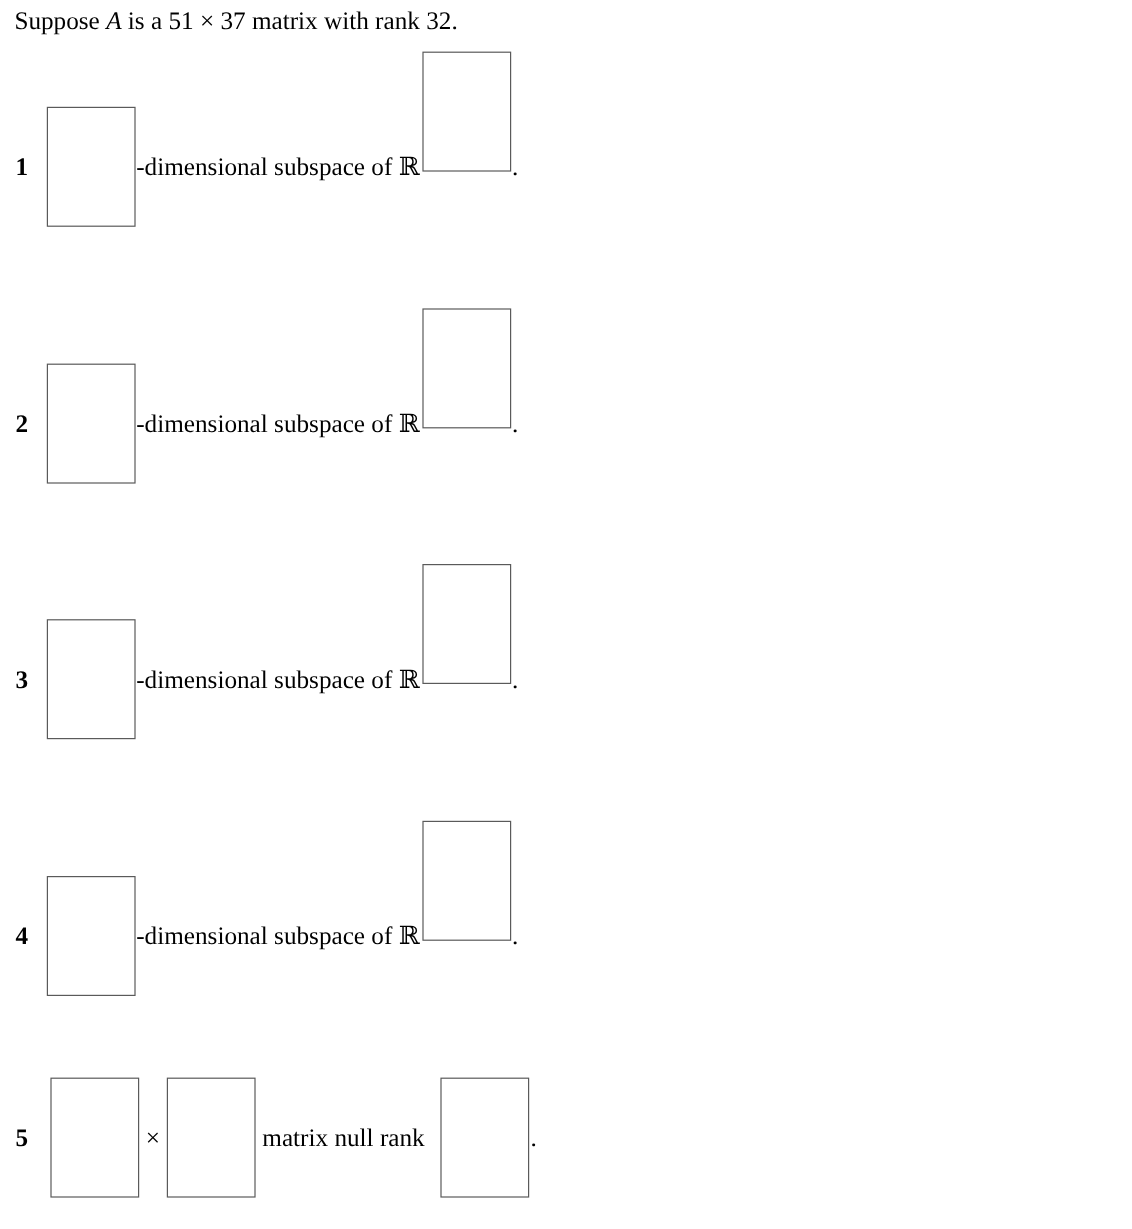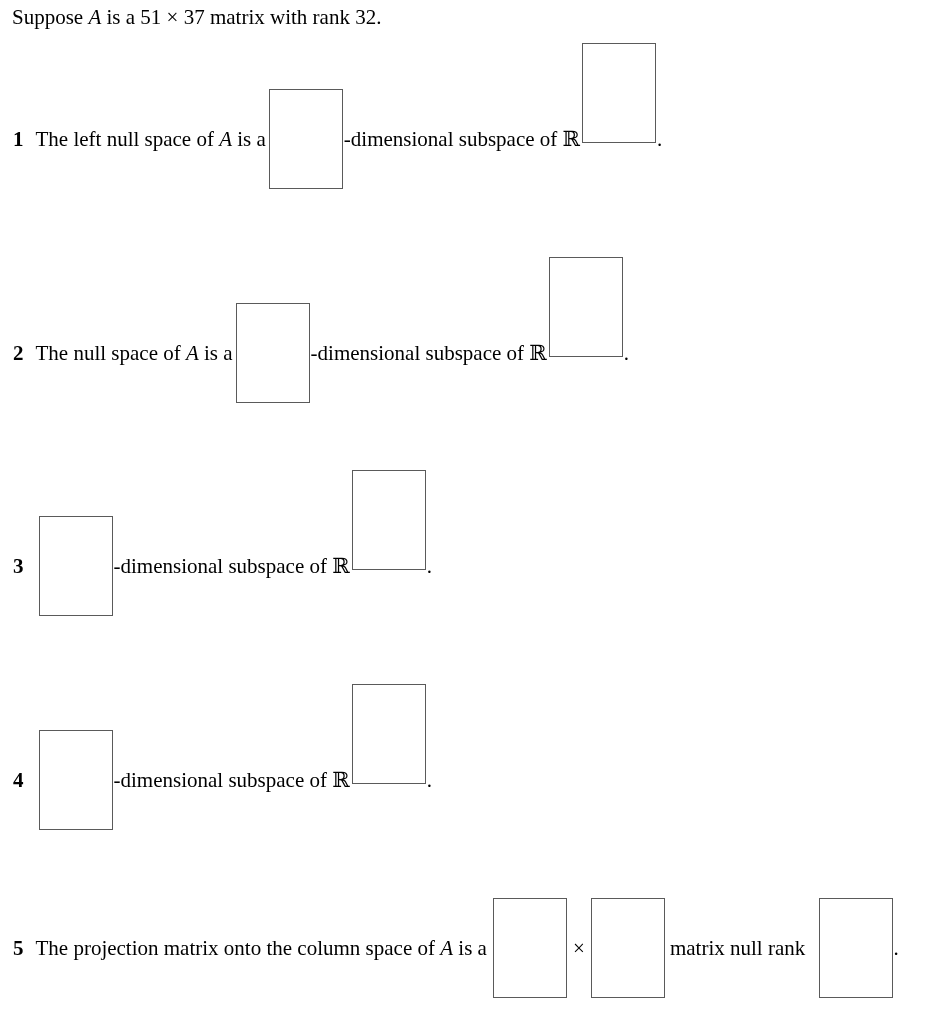--- a/index.html
+++ b/index.html
@@ -71,30 +71,28 @@
     margin-left: 1px;
   }
 </style>
 </head>
 <body>
 
 <div class="intro"><span>Suppose </span><span class="var">A</span><span> is a 51 × 37 matrix with rank 32.</span></div>
 
 <div class="row" style="top:139px">
   <span class="num">1</span>
-  <span class="txt"><span>The left null space of </span><span class="var">A</span><span> is a</span></span>
   <span class="box inline-box"></span>
   <span class="txt"><span>-dimensional subspace of </span><span class="r-symbol">ℝ</span></span>
   <span class="box sup-box"></span>
   <span class="period">.</span>
 </div>
 
 <div class="row" style="top:353px">
   <span class="num">2</span>
-  <span class="txt"><span>The null space of </span><span class="var">A</span><span> is a</span></span>
   <span class="box inline-box"></span>
   <span class="txt"><span>-dimensional subspace of </span><span class="r-symbol">ℝ</span></span>
   <span class="box sup-box"></span>
   <span class="period">.</span>
 </div>
 
 <div class="row" style="top:566px">
   <span class="num">3</span>
   <span class="box inline-box"></span>
   <span class="txt"><span>-dimensional subspace of </span><span class="r-symbol">ℝ</span></span>
@@ -105,20 +103,19 @@
 <div class="row" style="top:780px">
   <span class="num">4</span>
   <span class="box inline-box"></span>
   <span class="txt"><span>-dimensional subspace of </span><span class="r-symbol">ℝ</span></span>
   <span class="box sup-box"></span>
   <span class="period">.</span>
 </div>
 
 <div class="row" style="top:948px">
   <span class="num">5</span>
-  <span class="txt"><span>The projection matrix onto the column space of </span><span class="var">A</span><span> is a</span></span>
   <span class="box rows-box"></span>
   <span class="times">×</span>
   <span class="box"></span>
   <span class="txt"> matrix null rank </span>
   <span class="box rank-box"></span>
   <span class="period">.</span>
 </div>
 
 </body></html>

